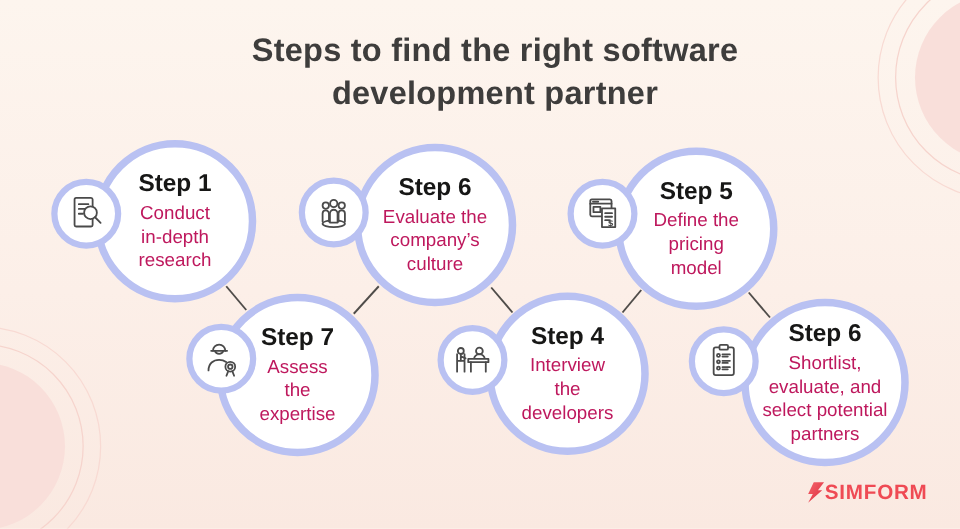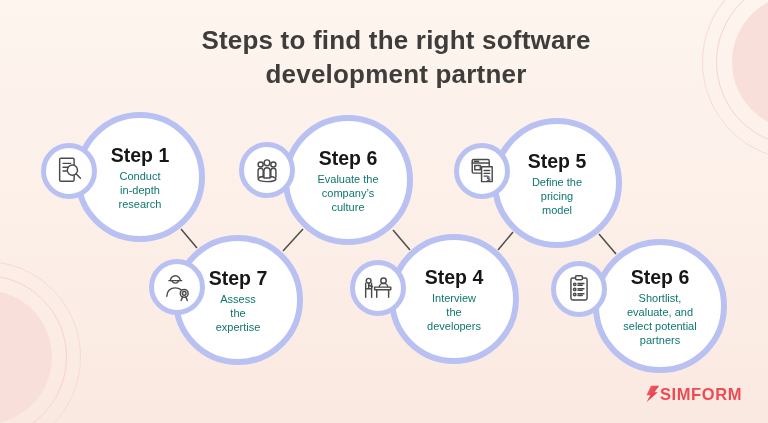--- a/index.html
+++ b/index.html
@@ -19,21 +19,21 @@
     line-height:1.3;white-space:pre-line;letter-spacing:.2px;
   }
   .connectors{position:absolute;left:0;top:0;}
   .big-circle{
     position:absolute;border-radius:50%;background:#ffffff;
     border:6px solid #b9c1f2;
     display:flex;align-items:center;justify-content:center;
   }
   .step-text{text-align:center;}
   .step-label{font-size:19.5px;font-weight:bold;color:#171716;line-height:1.3;}
-  .step-desc{font-size:11px;color:#0f766e;line-height:1.26;white-space:pre-line;margin-top:2px;}
+  .step-desc{font-size:15px;color:#be185d;line-height:1.26;white-space:pre-line;margin-top:2px;}
   .icon-circle{
     position:absolute;width:56px;height:56px;border-radius:50%;
     background:#ffffff;border:5px solid #b9c1f2;
     display:flex;align-items:center;justify-content:center;z-index:3;
   }
   .ic{stroke:#4a4a4a;fill:none;stroke-width:1.7;stroke-linecap:round;stroke-linejoin:round;}
   .ic .solidtxt{stroke:none;fill:#4a4a4a;font-family:"DejaVu Sans",sans-serif;font-weight:bold;}
   .ic .wfill{fill:#ffffff;}
   .brand{
     position:absolute;right:26px;top:384px;display:flex;align-items:center;gap:0;z-index:4;

